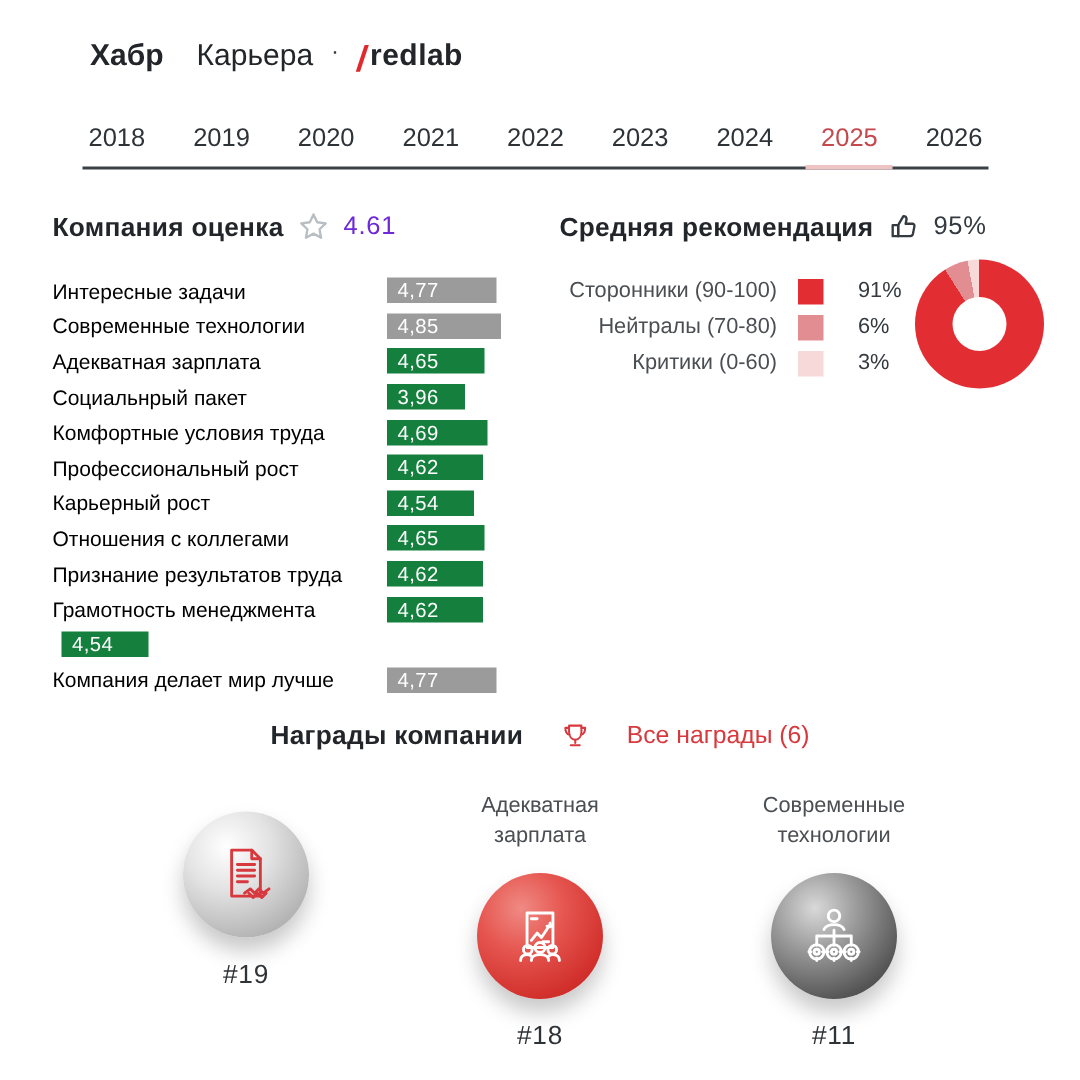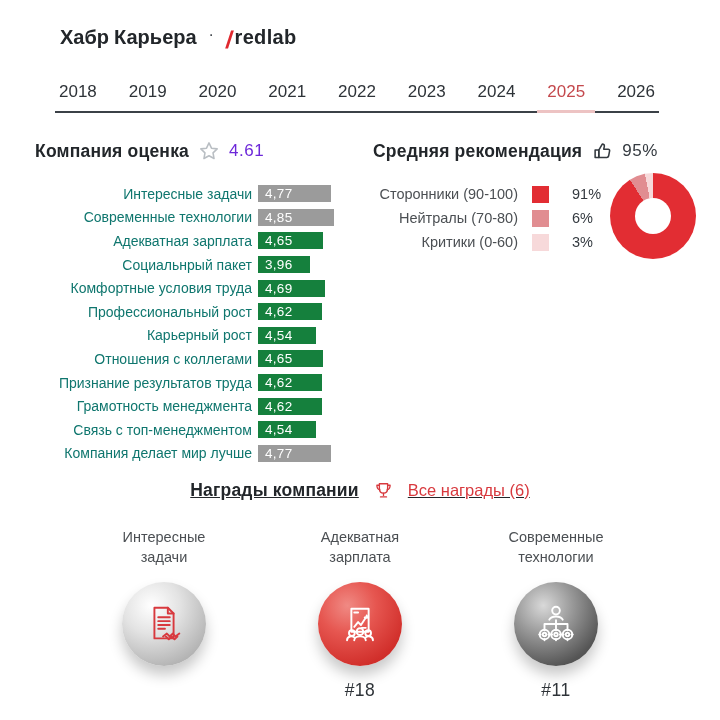--- a/index.html
+++ b/index.html
@@ -3,59 +3,59 @@
 <meta charset="utf-8">
 <style>
   * { margin:0; padding:0; box-sizing:border-box; }
   html,body { background:#ffffff; }
   body { font-family:"Liberation Sans", sans-serif; color:#22262a; }
   .page { position:relative; width:720px; height:720px; background:#ffffff; overflow:hidden; }
 
   
   .header { position:absolute; left:60px; top:26px; font-size:20px; display:flex; align-items:flex-start; }
   .brand-bold { font-weight:bold; margin-right:5px; }
-  .brand-reg { font-weight:700; }
+  .brand-reg { font-weight:400;margin-left:17px; }
   .brand-sep { color:#3a3f45; margin:0 12px; font-size:16px; }
   .brand-slash { color:#e0282e; font-weight:bold; font-size:24px; transform:skewX(-8deg); display:inline-block; margin-right:2px; }
   .brand-company { font-weight:bold; letter-spacing:0.3px; }
 
   
   .tabs { position:absolute; left:55px; top:82px; width:604px; display:flex; justify-content:space-between; border-bottom:2px solid #3b4147; }
   .tab { font-size:17px; color:#2e3338; padding:0 4px 9px 4px; cursor:pointer; position:relative; }
   .tab.active { color:#c4494d; }
   .tab.active::after { content:""; position:absolute; left:-6px; right:-6px; bottom:-2px; height:3px; background:#edc3c3; }
 
   
   .sec-title-row { display:flex; align-items:center; gap:9px; }
   .sec-title { font-size:17.5px; font-weight:bold; letter-spacing:0.2px; color:#22262a; }
   .sec-avg-gray { font-size:17px; color:#6d28d9; letter-spacing:0.5px; }
   .sec-avg-dark { font-size:17px; color:#343a40; letter-spacing:0.5px; }
 
   
   .rating { position:absolute; left:35px; top:140px; width:336px; }
   .bars { margin-top:20px; }
   .bar-row { display:flex; align-items:center; height:23.6px; }
-  .bar-label { width:217px; text-align:right; font-size:14px; color:#0f766e; flex:none; }
+  .bar-label { width:217px; font-size:14px; color:#000000; flex:none; }
   .bar { height:17px; background:#15803d; margin-left:6px; flex:none; display:flex; align-items:center; }
   .bar.dark { background:#9b9b9b; }
   .bar-value { color:#ffffff; font-size:13.5px; padding-left:7px; letter-spacing:0.3px; }
 
   
   .reco { position:absolute; left:373px; top:140px; width:322px; }
   .legend { margin-top:20px; }
   .legend-row { display:flex; align-items:center; height:24px; }
   .legend-label { width:145px; text-align:right; font-size:14.5px; color:#4b4f53; flex:none; }
   .legend-swatch { width:17px; height:17px; margin-left:14px; flex:none; }
   .legend-pct { margin-left:23px; font-size:14.5px; color:#343a40; }
   .donut { position:absolute; left:237px; top:33px; width:86px; height:86px; border-radius:50%; }
   .donut::after { content:""; position:absolute; left:50%; top:50%; width:36px; height:36px; margin:-18px 0 0 -18px; background:#ffffff; border-radius:50%; }
 
   
   .awards { position:absolute; left:0; top:480px; width:720px; }
-  .awards-head { display:flex; align-items:center; justify-content:center; gap:14px;text-decoration:underline; }
+  .awards-head { display:flex; align-items:center; justify-content:center; gap:24px; }
   .awards-title { font-size:17.5px; font-weight:bold; color:#22262a; letter-spacing:0.2px; }
   .awards-link { font-size:16.5px; color:#d8393e; cursor:pointer; }
   .badges { margin-top:26px; display:flex; justify-content:center; gap:48px; }
   .badge { width:148px; text-align:center; }
   .badge-title { font-size:14.5px; color:#4b4f53; line-height:1.4; }
   .sphere { width:84px; height:84px; border-radius:50%; margin:14px auto 0 auto; display:flex; align-items:center; justify-content:center; box-shadow:0 9px 14px rgba(0,0,0,0.22); }
   .sphere.gray { background:radial-gradient(circle at 35% 28%, #ffffff 0%, #e3e3e3 35%, #b6b6b6 75%, #9a9a9a 100%); }
   .sphere.red  { background:radial-gradient(circle at 35% 28%, #f08a84 0%, #e65650 35%, #d12f2b 75%, #bd2420 100%); }
   .sphere.darkgray { background:radial-gradient(circle at 35% 28%, #d9d9d9 0%, #9a9a9a 35%, #565656 75%, #3c3c3c 100%); }
   .badge-rank { margin-top:14px; font-size:17.5px; color:#2e3338; letter-spacing:0.5px; }
@@ -152,21 +152,20 @@
             <span class="bar-value">4,62</span>
           </div>
         </div>
         <div class="bar-row">
           <span class="bar-label">Грамотность менеджмента</span>
           <div class="bar" style="width: 64px;">
             <span class="bar-value">4,62</span>
           </div>
         </div>
         <div class="bar-row">
-          <span class="bar-label">Связь с топ-менеджментом</span>
           <div class="bar" style="width: 58px;">
             <span class="bar-value">4,54</span>
           </div>
         </div>
         <div class="bar-row">
           <span class="bar-label">Компания делает мир лучше</span>
           <div class="bar dark" style="width: 73px;">
             <span class="bar-value">4,77</span>
           </div>
         </div>
@@ -213,32 +212,32 @@
           <path d="M8.5 7 H5.2 c0 3.5 1.3 5.5 3.8 6"></path>
           <path d="M19.5 7 h3.3 c0 3.5 -1.3 5.5 -3.8 6"></path>
           <path d="M14 17.5 v3"></path>
           <path d="M10 22.5 h8"></path>
         </svg>
       </span>
       <span class="awards-link">Все награды (6)</span>
     </div>
     <div class="badges" id="badges">
         <div class="badge">
-          <div class="badge-title">Интересные<br>задачи</div>
           <div class="sphere gray">
             <span class="icon">
               <svg width="46" height="46" viewBox="0 0 48 48" fill="none" stroke="#d8393e" stroke-width="2" stroke-linecap="round" stroke-linejoin="round">
     <path d="M14 7 h14 l6 6 v26 h-20 Z"></path>
     <path d="M28 7 v6 h6"></path>
     <path d="M18 17 h12 M18 21 h12 M18 25 h12 M18 29 h7"></path>
     <path d="M23 37 l4 -3 3 3 3 -3 3 3 4 -3"></path>
     <path d="M26 37 l3 3 3 -3 3 3 3 -3"></path>
   </svg>
             </span>
           </div>
+          <div class="badge-rank">#19</div>
         </div>
         <div class="badge">
           <div class="badge-title">Адекватная<br>зарплата</div>
           <div class="sphere red">
             <span class="icon">
               <svg width="46" height="46" viewBox="0 0 48 48" fill="none" stroke="#ffffff" stroke-width="2" stroke-linecap="round" stroke-linejoin="round">
     <path d="M15 8 h18 v24 h-18 Z"></path>
     <path d="M18 12 h4 M26 28 h4"></path>
     <path d="M18 27 l4 -5 3 3 6 -9"></path>
     <path d="M31 15 l0.4 2.6 -2.5 -0.4"></path>

